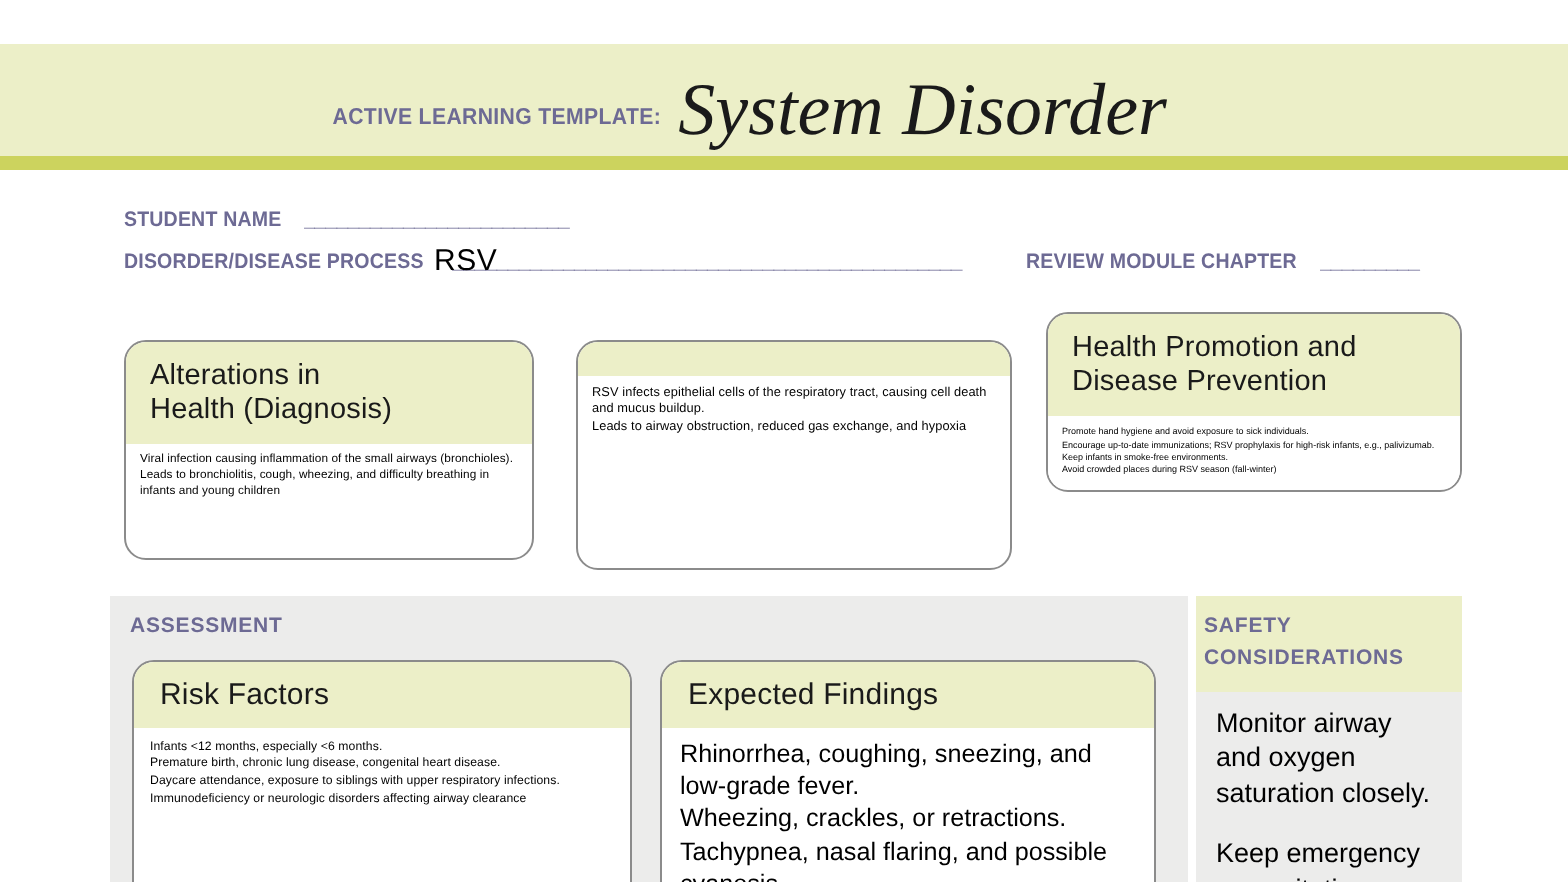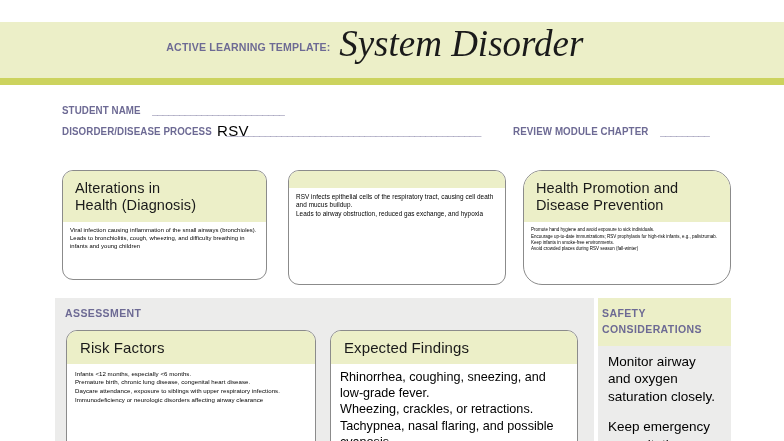--- a/index.html
+++ b/index.html
@@ -30,21 +30,21 @@
     height: 56px;
     background: #ecefc8;
   }
   .header-inner {
     position: absolute;
     left: 0; top: 0;
     width: 735px; height: 56px;
     display: flex;
     align-items: flex-end;
     justify-content: center;
-    padding-bottom: 16px;
+    padding-bottom: 4px;
     box-sizing: border-box;
   }
   .alt-label {
     font-family: "Liberation Sans", sans-serif;
     font-size: 11.5px;
     font-weight: bold;
     letter-spacing: 0.2px;
     color: #6d6a94;
     transform: scaleX(0.92);
     transform-origin: right bottom;
@@ -131,21 +131,21 @@
   .card-body {
     background: #ffffff;
     padding: 5px 7px 6px 7px;
     color: #000;
     line-height: 1.32;
   }
   .body-line { white-space: normal; }
 
   #card-alterations { left: 62px;  top: 170px; width: 205px; height: 110px; }
   #card-patho       { left: 288px; top: 170px; width: 218px; height: 115px; }
-  #card-health      { left: 523px; top: 170px; width: 208px; height: 115px; border-radius: 19px; }
+  #card-health      { left: 523px; top: 156px; width: 208px; height: 90px; }
 
   #card-alterations .card-body { font-size: 5.9px; letter-spacing: 0.05px; }
   #card-patho .card-body       { font-size: 6.4px; letter-spacing: 0.05px; }
   #card-health .card-body      { font-size: 4.5px; letter-spacing: 0px; line-height: 1.4; }
 
   
   .assessment-band {
     position: absolute;
     left: 55px; top: 298px;
     width: 539px;

